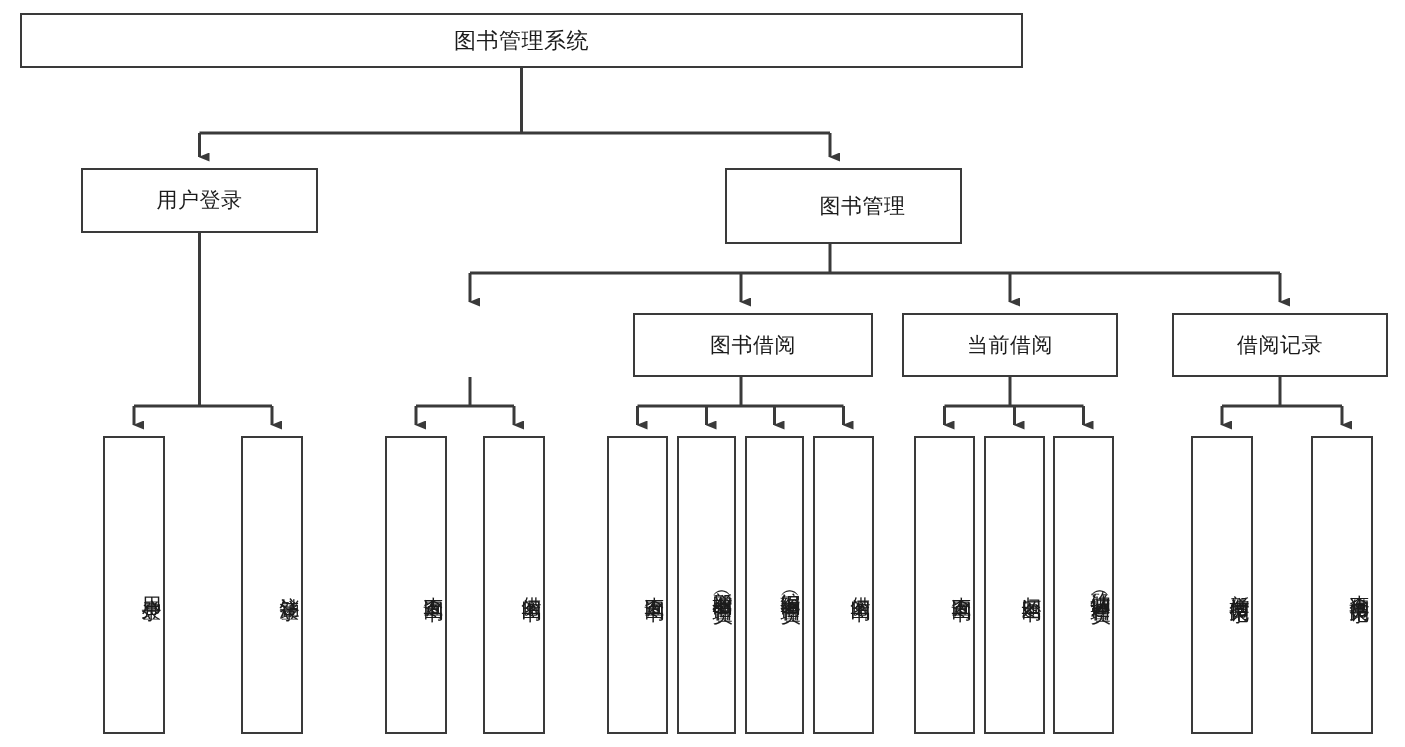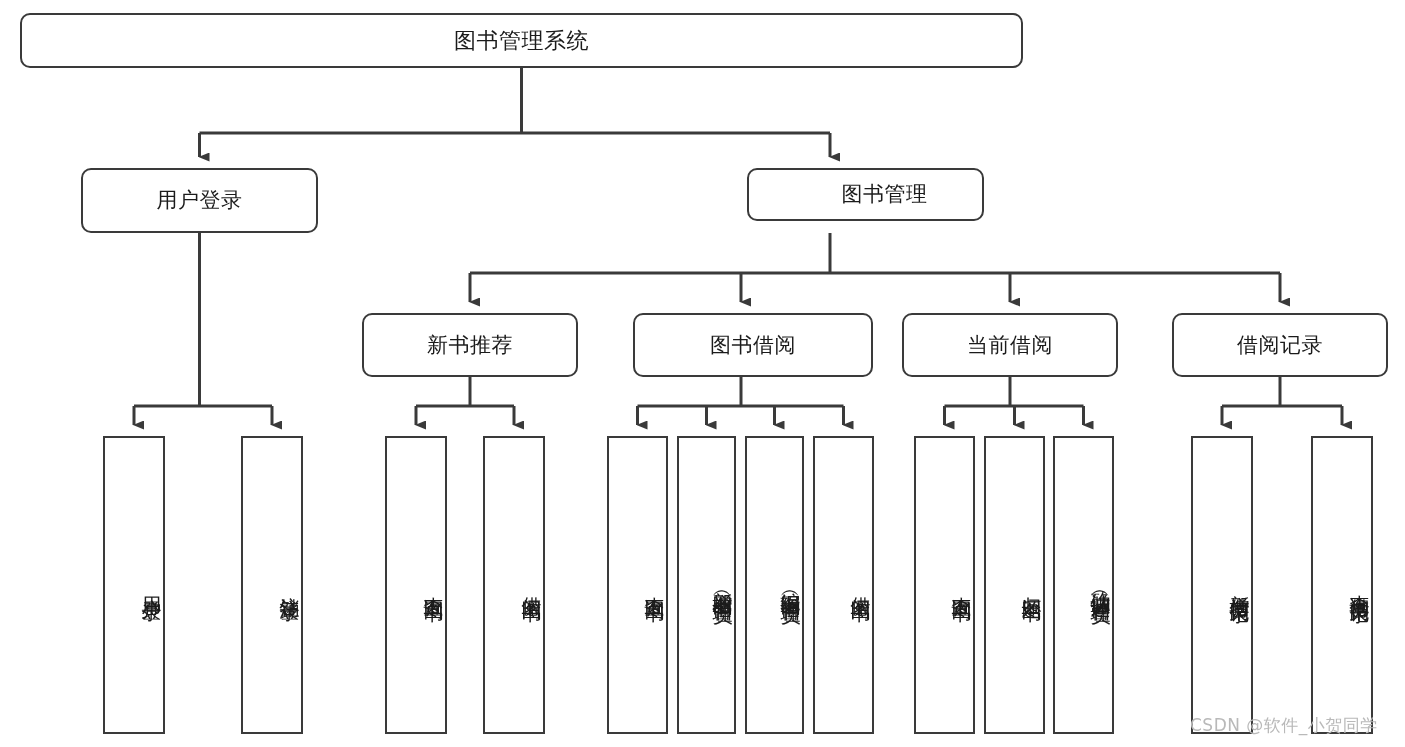--- a/index.html
+++ b/index.html
@@ -34,21 +34,20 @@
     display: flex;
     align-items: center;
     justify-content: center;
     color: #1b1b1b;
     line-height: 1.18;
     text-align: center;
   }
   .node-h {
     font-size: 21px;
     letter-spacing: 0.5px;
-    border-radius: 10px;
   }
   .node-v {
     writing-mode: vertical-rl;
     text-orientation: upright;
     font-size: 20px;
     letter-spacing: 2px;
     padding: 6px 0;
     align-items: flex-start;
     justify-content: center;
   }
@@ -129,23 +128,22 @@
       <path d="M 1280 377 L 1280 406"></path>
       <path d="M 1222 406 L 1342 406"></path>
       <path d="M 1222 406 L 1222 425" marker-end="url(#arrowhead)"></path>
       <path d="M 1342 406 L 1342 425" marker-end="url(#arrowhead)"></path>
     </g>
   </svg>
 
   <div class="node node-h node-root" style="left:20px; top:13px; width:1003px; height:55px;">图书管理系统</div>
 
   <div class="node node-h" style="left:81px; top:168px; width:237px; height:65px;">用户登录</div>
-  <div class="node node-h" style="left:747px; top:168px; width:237px; height:53px;padding-left:38px;">图书管理</div>
+  <div class="node node-h" style="left:725px; top:168px; width:237px; height:76px;padding-left:38px;">图书管理</div>
 
-  <div class="node node-h" style="left:362px; top:313px; width:216px; height:64px;">新书推荐</div>
   <div class="node node-h" style="left:633px; top:313px; width:240px; height:64px;">图书借阅</div>
   <div class="node node-h" style="left:1172px; top:313px; width:216px; height:64px;">借阅记录</div>
   <div class="node node-h" style="left:902px; top:313px; width:216px; height:64px;">当前借阅</div>
 
   <div class="node node-v" style="left:103px; top:436px; width:62px; height:298px;">用户登录</div>
   <div class="node node-v" style="left:241px; top:436px; width:62px; height:298px;">注销登录</div>
 
   <div class="node node-v" style="left:385px; top:436px; width:62px; height:298px;">查询图书</div>
   <div class="node node-v" style="left:483px; top:436px; width:62px; height:298px;">借阅图书</div>
 
@@ -154,15 +152,14 @@
   <div class="node node-v" style="left:745px; top:436px; width:59px; height:298px;">编辑图书（管理员）</div>
   <div class="node node-v" style="left:813px; top:436px; width:61px; height:298px;">借阅图书</div>
 
   <div class="node node-v" style="left:914px; top:436px; width:61px; height:298px;">查询图书</div>
   <div class="node node-v" style="left:984px; top:436px; width:61px; height:298px;">归还图书</div>
   <div class="node node-v" style="left:1053px; top:436px; width:61px; height:298px;">确认归还（管理员）</div>
 
   <div class="node node-v" style="left:1191px; top:436px; width:62px; height:298px;">新增借阅记录</div>
   <div class="node node-v" style="left:1311px; top:436px; width:62px; height:298px;">查询借阅记录</div>
 
-  <div id="watermark">CSDN @软件_小贺同学</div>
 
 </div>
 
 </body></html>

